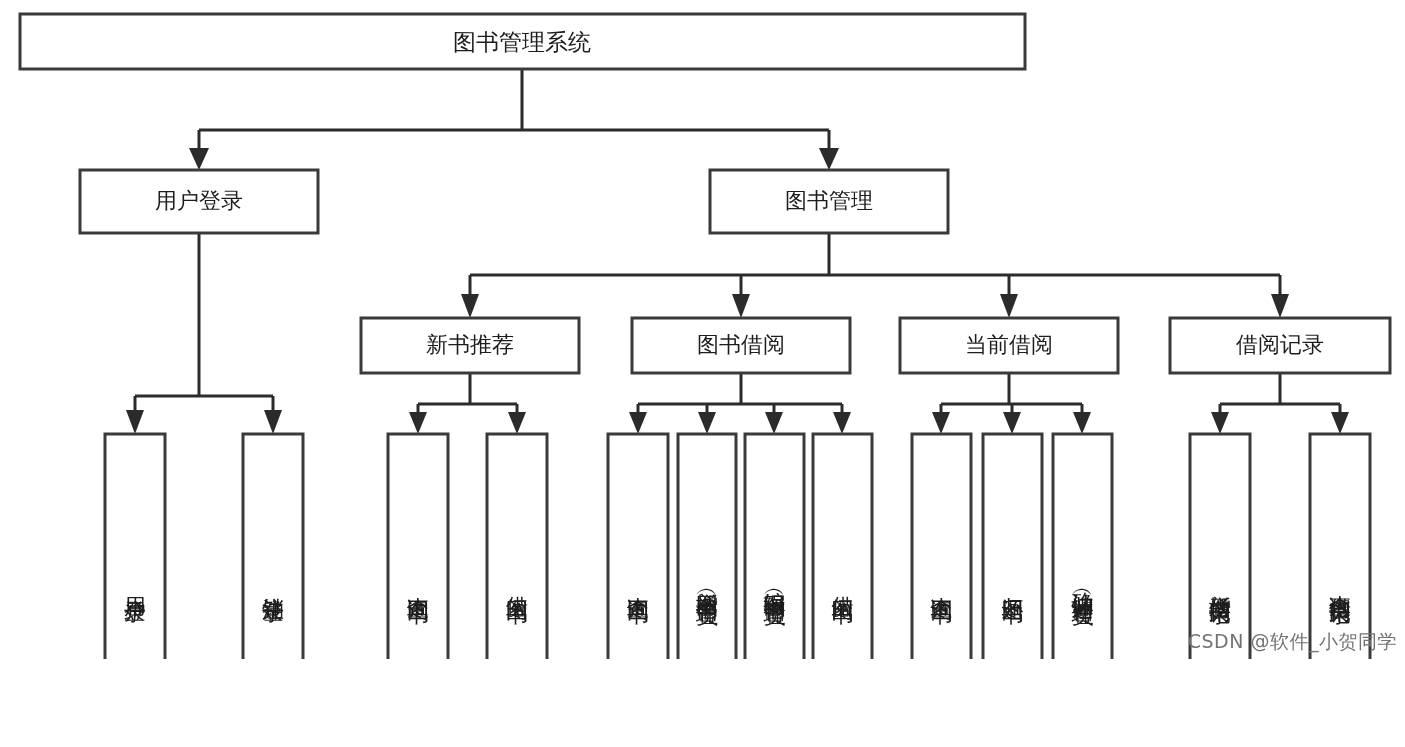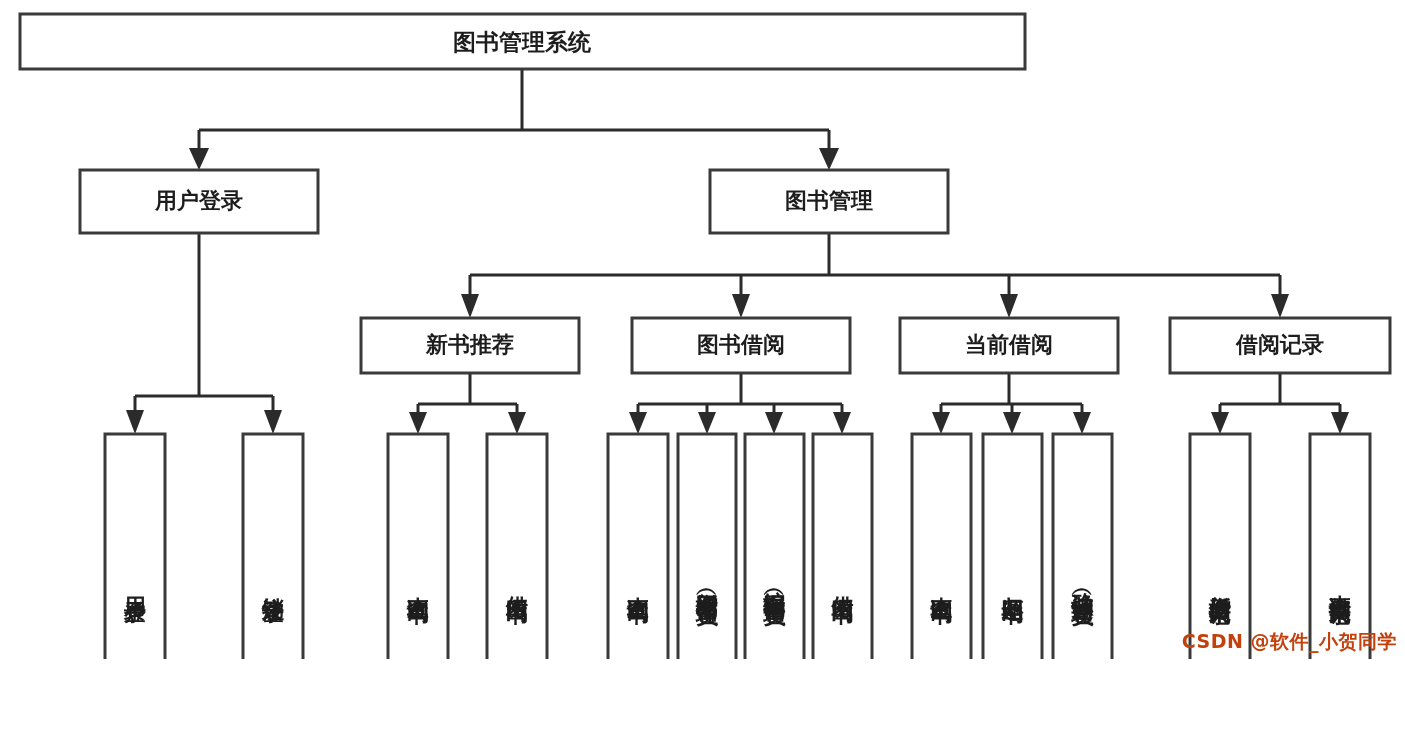--- a/index.html
+++ b/index.html
@@ -10,21 +10,20 @@
   }
   body {
     font-family: "DejaVu Sans", "Liberation Sans", sans-serif;
   }
   #diagram-root {
     position: relative;
     width: 1405px;
     height: 659px;
     background: #ffffff;
     overflow: hidden;
-    font-weight: bold;
   }
   svg.diagram-canvas {
     position: absolute;
     left: 0;
     top: 0;
     width: 1405px;
     height: 747px;
     display: block;
   }
   .node-box {
@@ -76,21 +75,21 @@
     justify-content: center;
     pointer-events: none;
     user-select: none;
   }
   .watermark {
     position: absolute;
     right: 8px;
     bottom: 4px;
     font-family: "DejaVu Sans", "Liberation Sans", sans-serif;
     font-size: 19px;
-    color: #c2410c;
+    color: #737373;
     letter-spacing: 0.5px;
     white-space: nowrap;
   }
 </style>
 </head>
 <body>
 
 <div id="diagram-root">
 
   <svg class="diagram-canvas" viewBox="0 0 1405 747">

